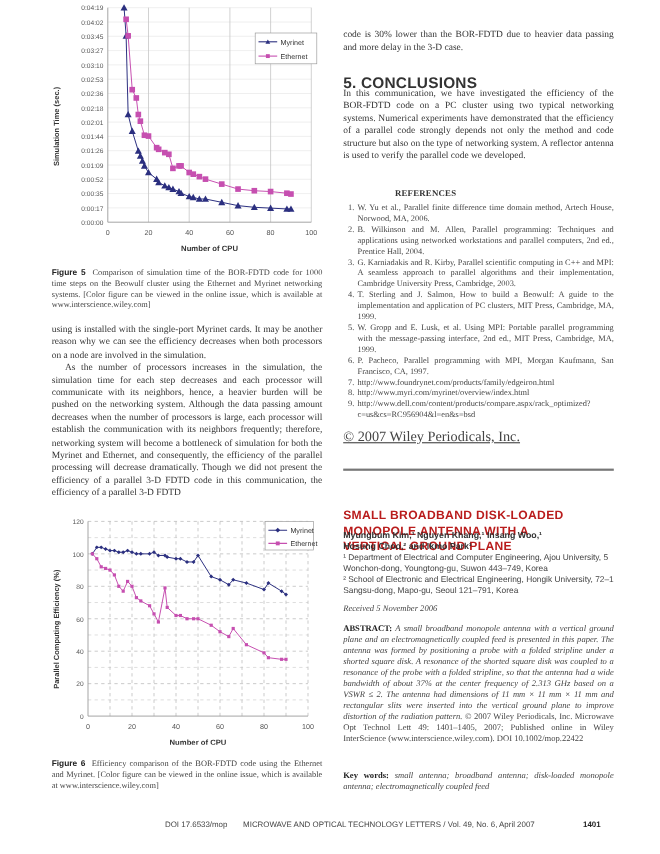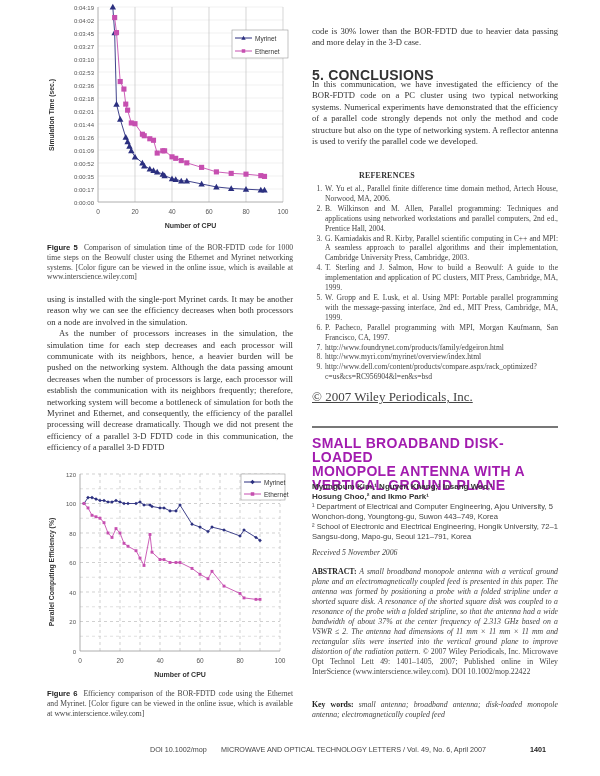--- a/index.html
+++ b/index.html
@@ -5,21 +5,21 @@
   html, body { margin:0; padding:0; background:#fff; }
   body { width:600px; height:776px; position:relative; overflow:hidden; font-family:"Liberation Serif", serif; color:#222; }
   .abs { position:absolute; }
   .col-text { font-family:"Liberation Serif", serif; font-size:8.6px; line-height:11.4px; text-align:justify; color:#333; }
   .caption { font-family:"Liberation Serif", serif; font-size:7.6px; line-height:9.8px; color:#444; text-align:justify; }
   .caption b { font-family:"Liberation Sans", sans-serif; font-size:7.6px; color:#222; }
   .heading { font-family:"Liberation Sans", sans-serif; font-weight:bold; font-size:14px; color:#333; letter-spacing:0.2px; }
   .refs { font-size:7.6px; line-height:9.9px; color:#444; }
   .refs ol { margin:0; padding-left:12px; }
   .refs li { margin:0; padding-left:1px; text-align:justify; }
-  .title { font-family:"Liberation Sans", sans-serif; font-weight:bold; font-size:14px; line-height:14px; color:#a21caf; letter-spacing:0.3px; }
+  .title { font-family:"Liberation Sans", sans-serif; font-weight:bold; font-size:11px; line-height:14px; color:#b91c1c; letter-spacing:0.3px;margin-top:26px; }
   .authors { font-family:"Liberation Sans", sans-serif; font-weight:bold; font-size:8px; line-height:10px; color:#333; }
   .affil { font-family:"Liberation Sans", sans-serif; font-size:7.6px; line-height:10px; color:#444; }
   .abstract { font-family:"Liberation Serif", serif; font-size:7.8px; line-height:10px; color:#444; font-style:italic; text-align:justify; }
   .abstract b { font-style:normal; color:#222; }
   .abstract .up { font-style:normal; }
   .footer { font-family:"Liberation Sans", sans-serif; font-size:7.2px; color:#444; }
   svg text { font-family:"Liberation Sans", sans-serif; }
 </style>
 </head>
 <body>
@@ -327,15 +327,15 @@
   <b>ABSTRACT:</b>
   <span>A small broadband monopole antenna with a vertical ground plane and an electromagnetically coupled feed is presented in this paper. The antenna was formed by positioning a probe with a folded stripline under a shorted square disk. A resonance of the shorted square disk was coupled to a resonance of the probe with a folded stripline, so that the antenna had a wide bandwidth of about 37% at the center frequency of 2.313 GHz based on a VSWR ≤ 2. The antenna had dimensions of 11 mm × 11 mm × 11 mm and rectangular slits were inserted into the vertical ground plane to improve distortion of the radiation pattern.</span>
   <span class="up">© 2007 Wiley Periodicals, Inc. Microwave Opt Technol Lett 49: 1401–1405, 2007; Published online in Wiley InterScience (www.interscience.wiley.com). DOI 10.1002/mop.22422</span>
 </div>
 
 <div class="abs abstract" style="left:312px; top:700px; width:246px;">
   <b>Key words:</b>
   <span>small antenna; broadband antenna; disk-loaded monopole antenna; electromagnetically coupled feed</span>
 </div>
 
-<div class="abs footer" style="left:150px; top:745px;">DOI 10.1002/mop</div>
+<div class="abs footer" style="left:150px; top:745px;">DOI 17.6533/mop</div>
 <div class="abs footer" style="left:221px; top:745px;">MICROWAVE AND OPTICAL TECHNOLOGY LETTERS / Vol. 49, No. 6, April 2007</div>
 <div class="abs footer" style="left:530px; top:745px; font-weight:bold; color:#222;">1401</div>
 
 </body></html>

